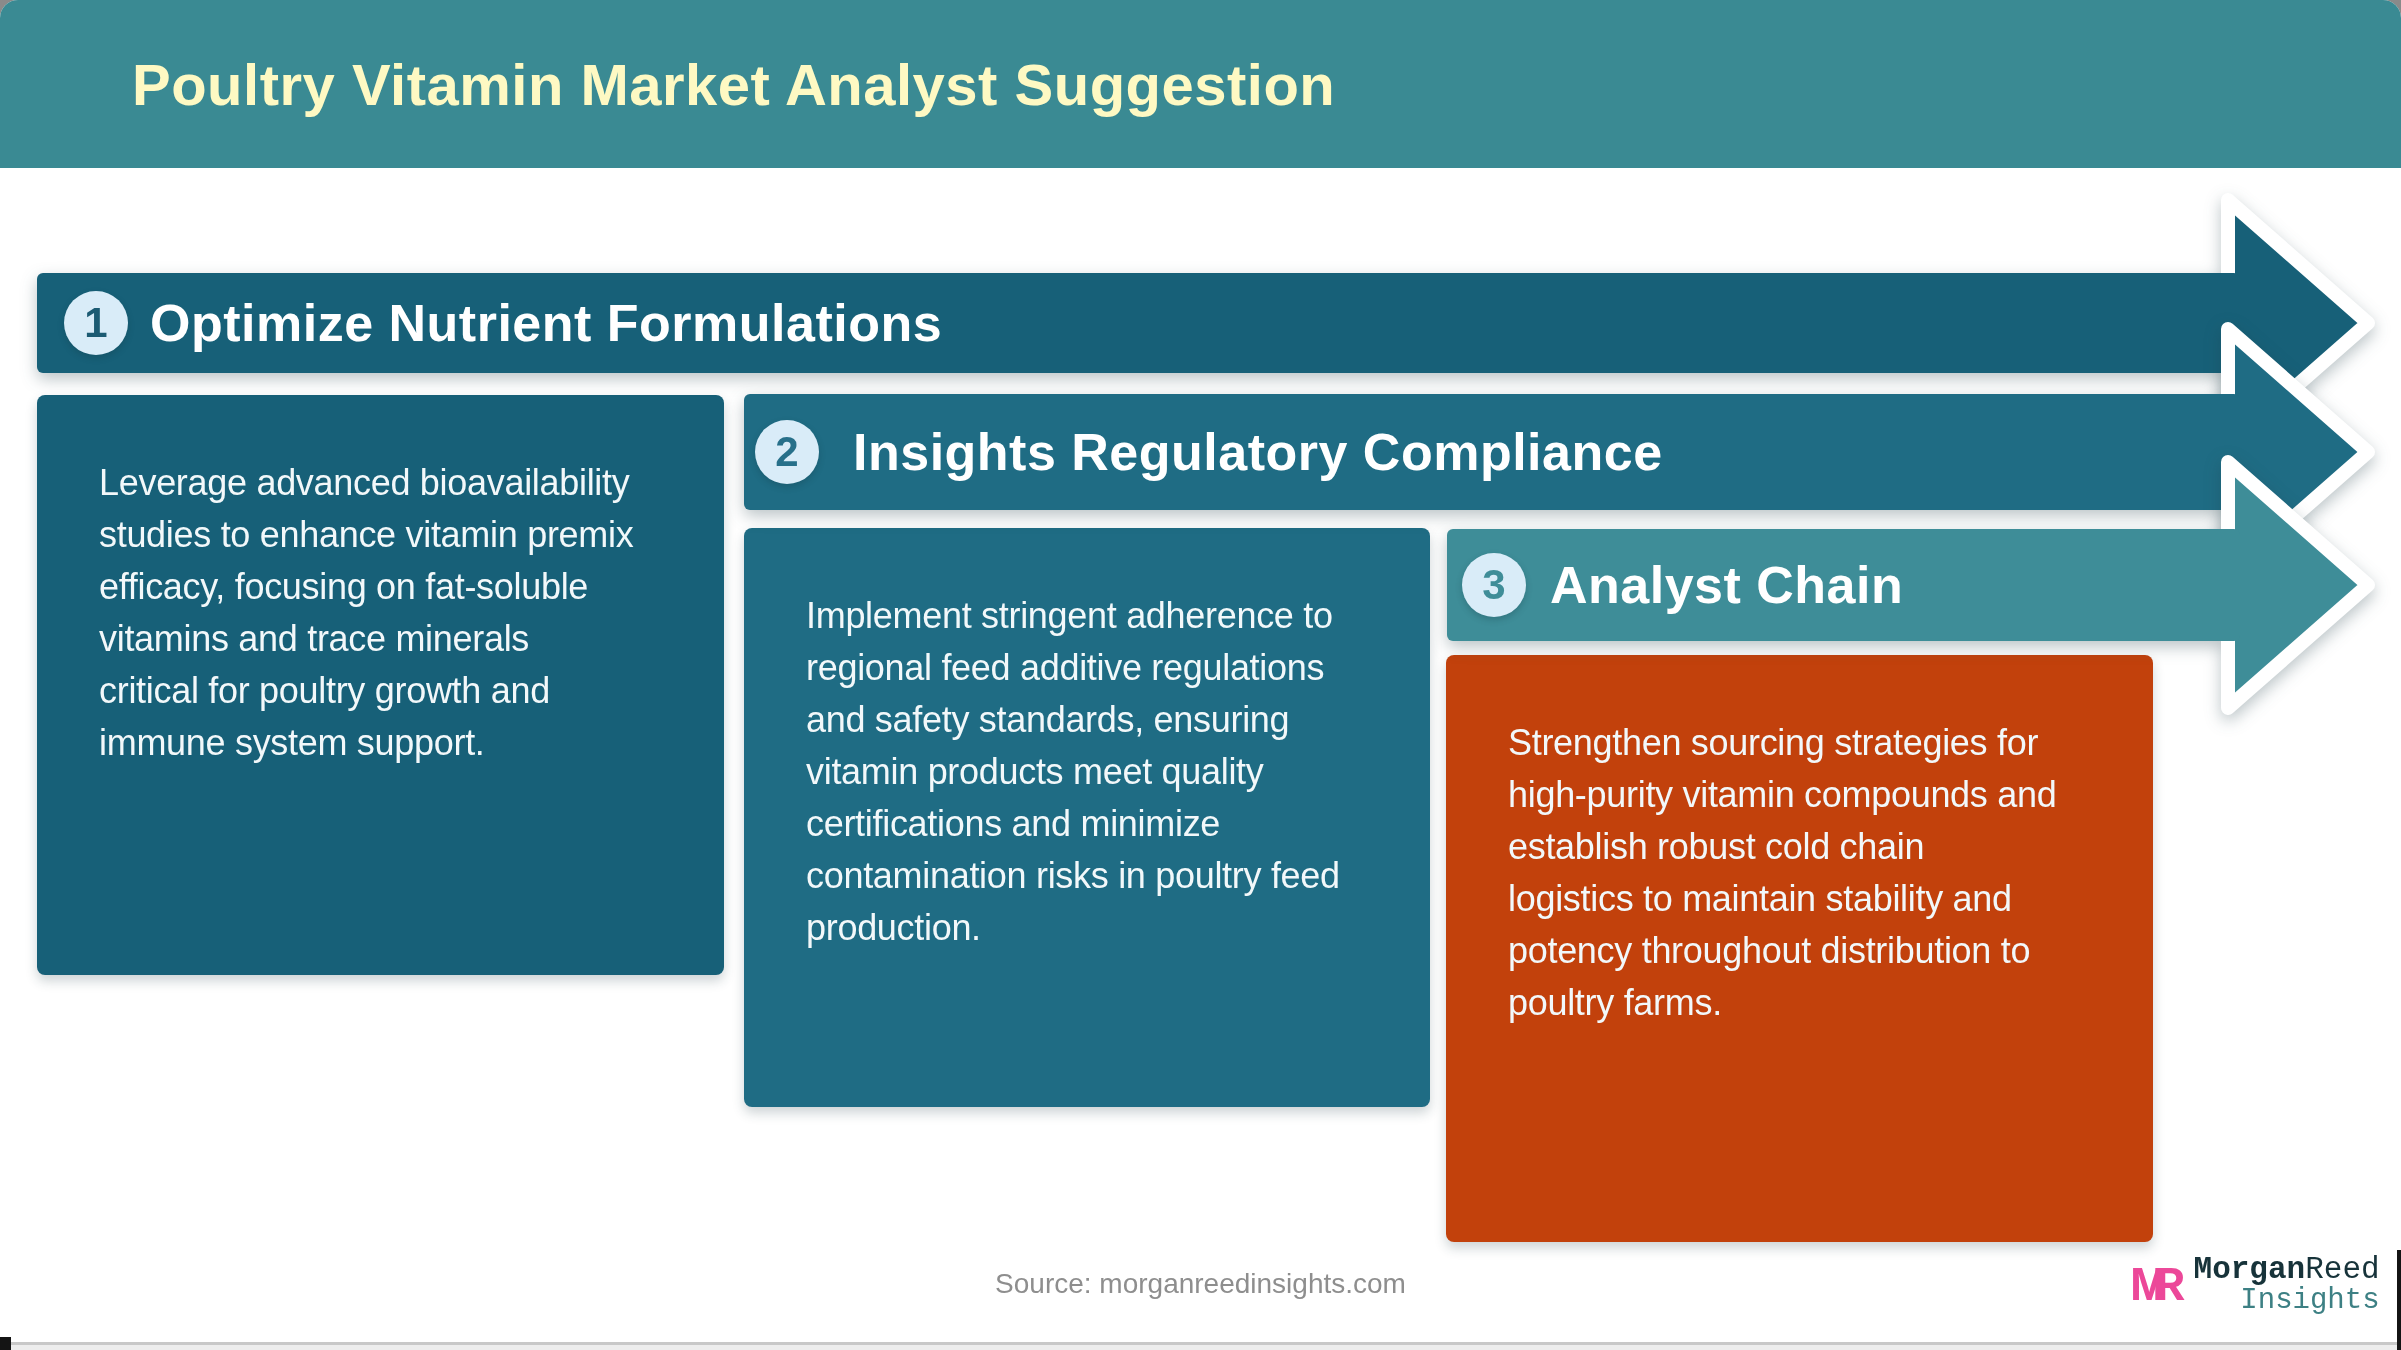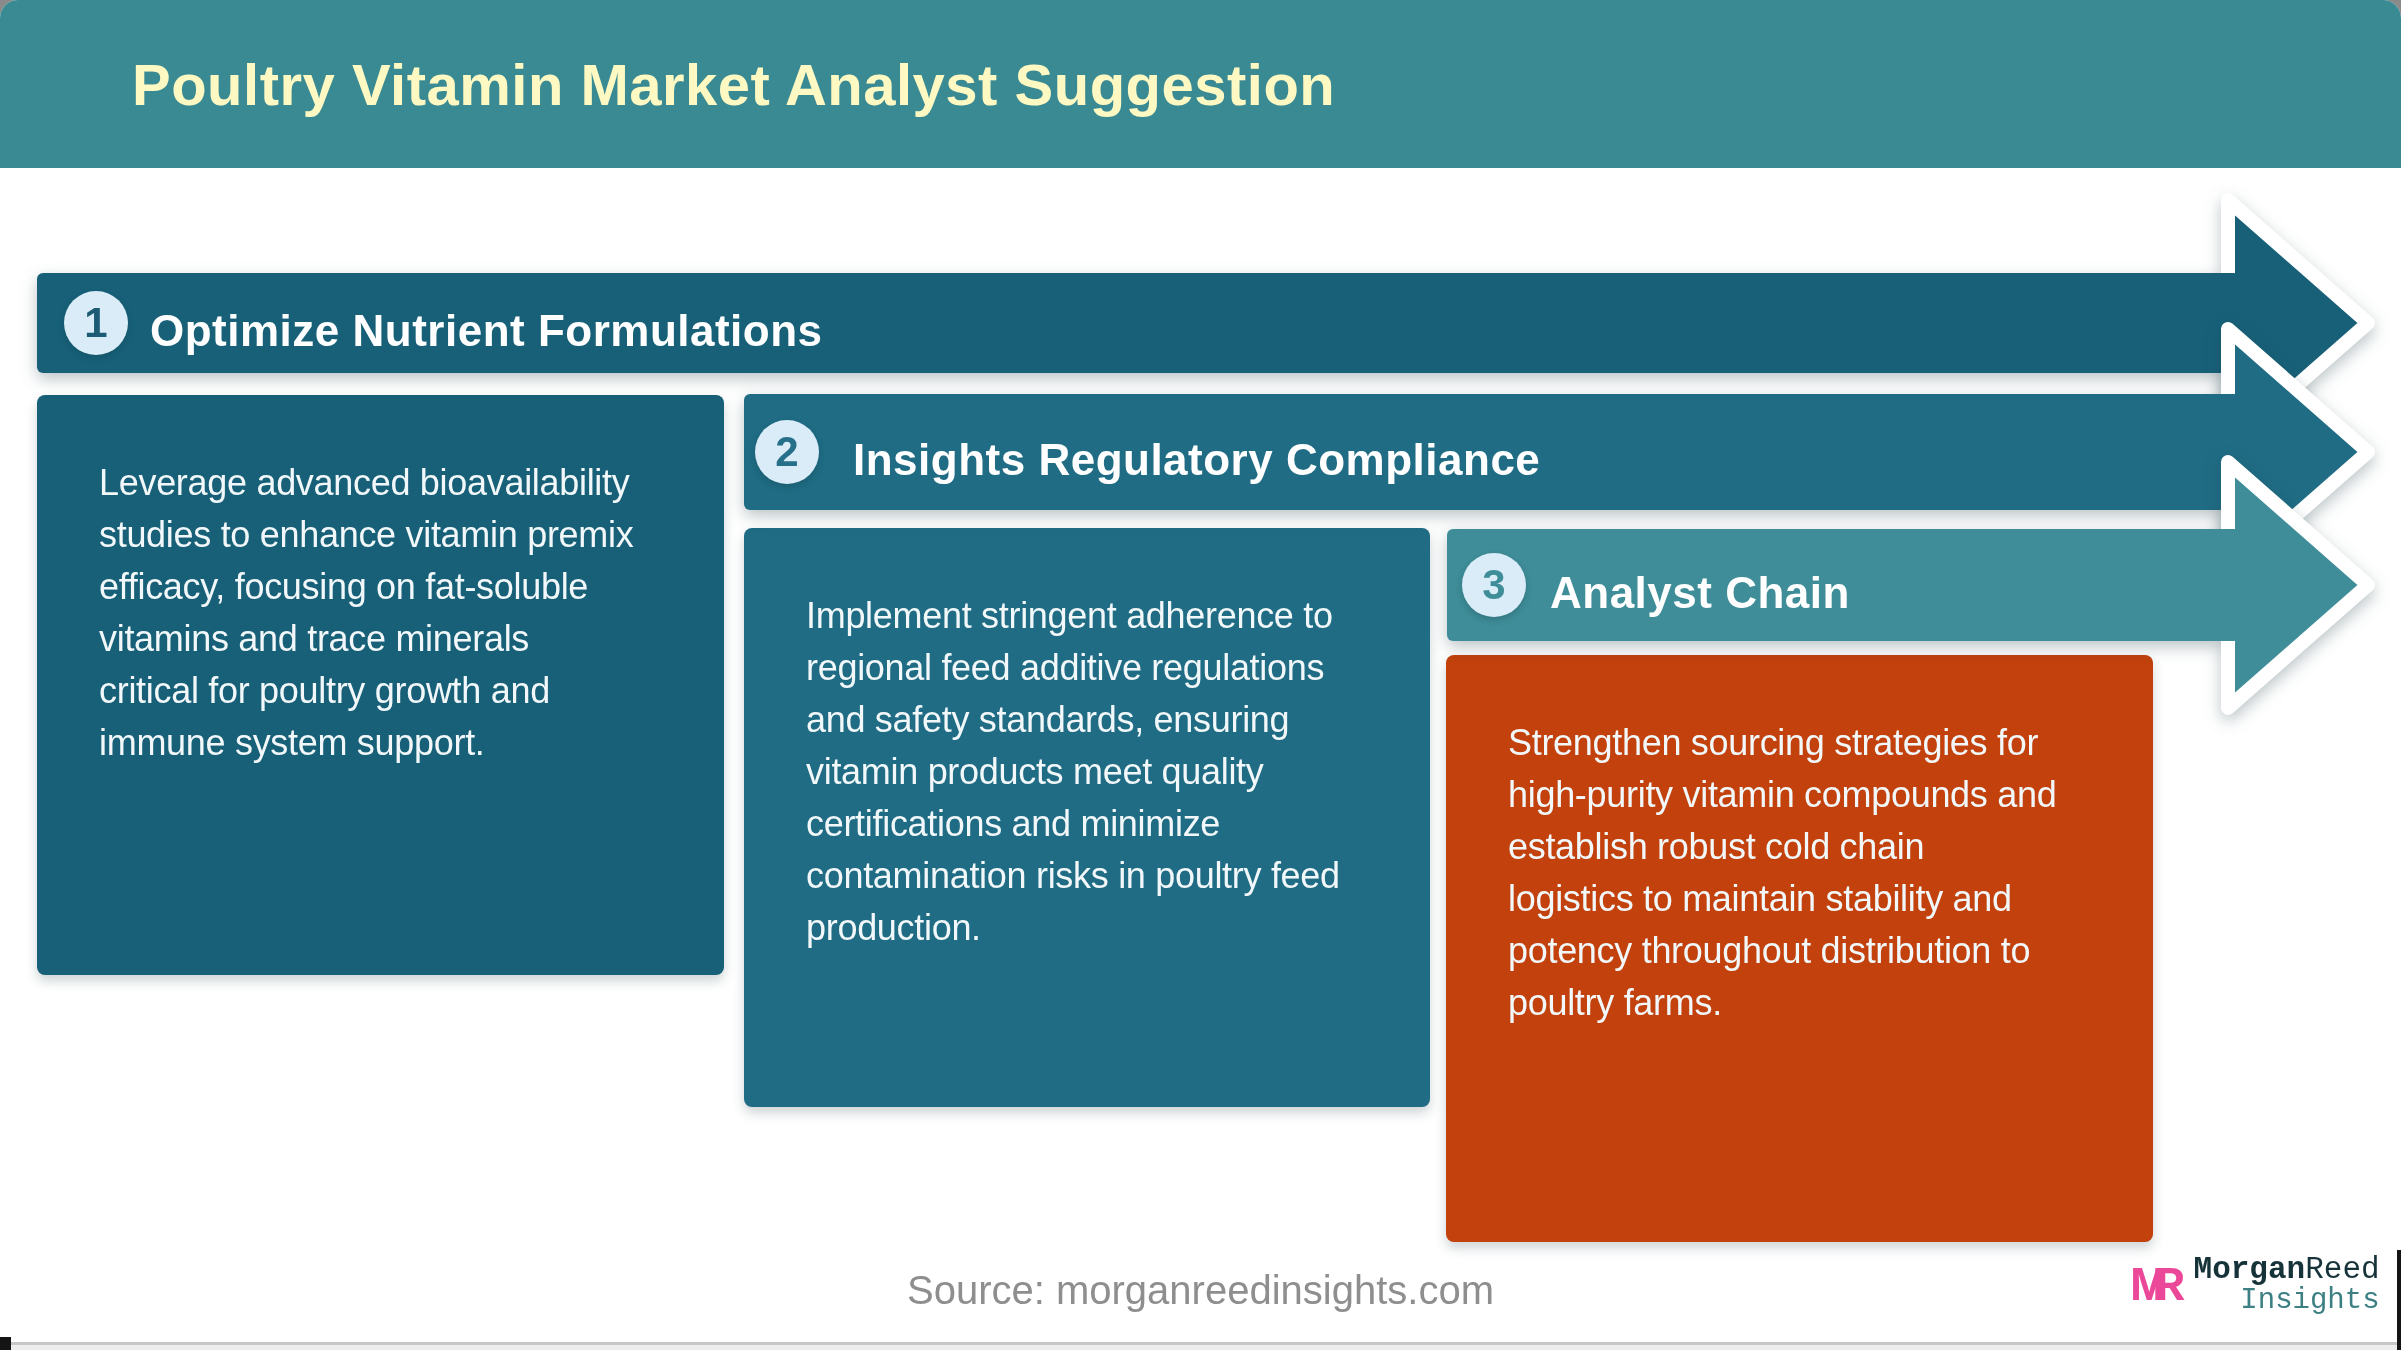--- a/index.html
+++ b/index.html
@@ -26,43 +26,43 @@
     position:absolute;width:64px;height:64px;border-radius:50%;background:#d9ecf8;
     display:flex;align-items:center;justify-content:center;
     font-size:42px;font-weight:700;z-index:40;
     box-shadow:0 3px 6px rgba(20,50,60,.25);
   }
   #badge1{left:64px;top:291px;color:#1c5b73;}
   #badge2{left:755px;top:420px;color:#27708a;}
   #badge3{left:1462px;top:553px;color:#3f8d98;}
   
   .banner-heading{
-    position:absolute;color:#ffffff;font-size:44px;font-weight:700;
-    letter-spacing:.5px;line-height:48px;z-index:40;white-space:nowrap;margin-top:8px;
+    position:absolute;color:#ffffff;font-size:52px;font-weight:700;
+    letter-spacing:.5px;line-height:48px;z-index:40;white-space:nowrap;
   }
   #heading1{left:150px;top:299px;}
   #heading2{left:853px;top:428px;}
   #heading3{left:1550px;top:561px;}
   
   .box{
     position:absolute;border-radius:8px;z-index:5;
     box-shadow:0 6px 12px rgba(30,60,70,.22);
     box-sizing:border-box;padding:62px 44px 0 62px;
   }
   #box1{left:37px;top:395px;width:687px;height:580px;background:#176078;}
   #box2{left:744px;top:528px;width:686px;height:579px;background:#1f6c84;}
   #box3{left:1446px;top:655px;width:707px;height:587px;background:#c2410c;}
   .box-text{
     color:#f2f8fa;font-size:36px;line-height:52px;letter-spacing:-.3px;
     white-space:pre-line;
   }
   
   .source{
     position:absolute;left:0;top:1268px;width:2401px;text-align:center;
-    color:#8e8e8e;font-size:40px;z-index:6;
+    color:#8e8e8e;font-size:28px;z-index:6;
   }
   .logo{
     position:absolute;left:2130px;top:1252px;display:flex;align-items:center;z-index:6;
   }
   .logo-monogram{
     font-family:"Liberation Sans",sans-serif;font-weight:800;font-size:46px;
     letter-spacing:-16px;color:#ec4899;line-height:64px;padding-right:24px;
   }
   .logo-text{display:flex;flex-direction:column;font-family:Liberation Mono, monospace;align-items:flex-end;}
   .logo-name{font-size:31px;line-height:33px;color:#17333a;white-space:nowrap;}

